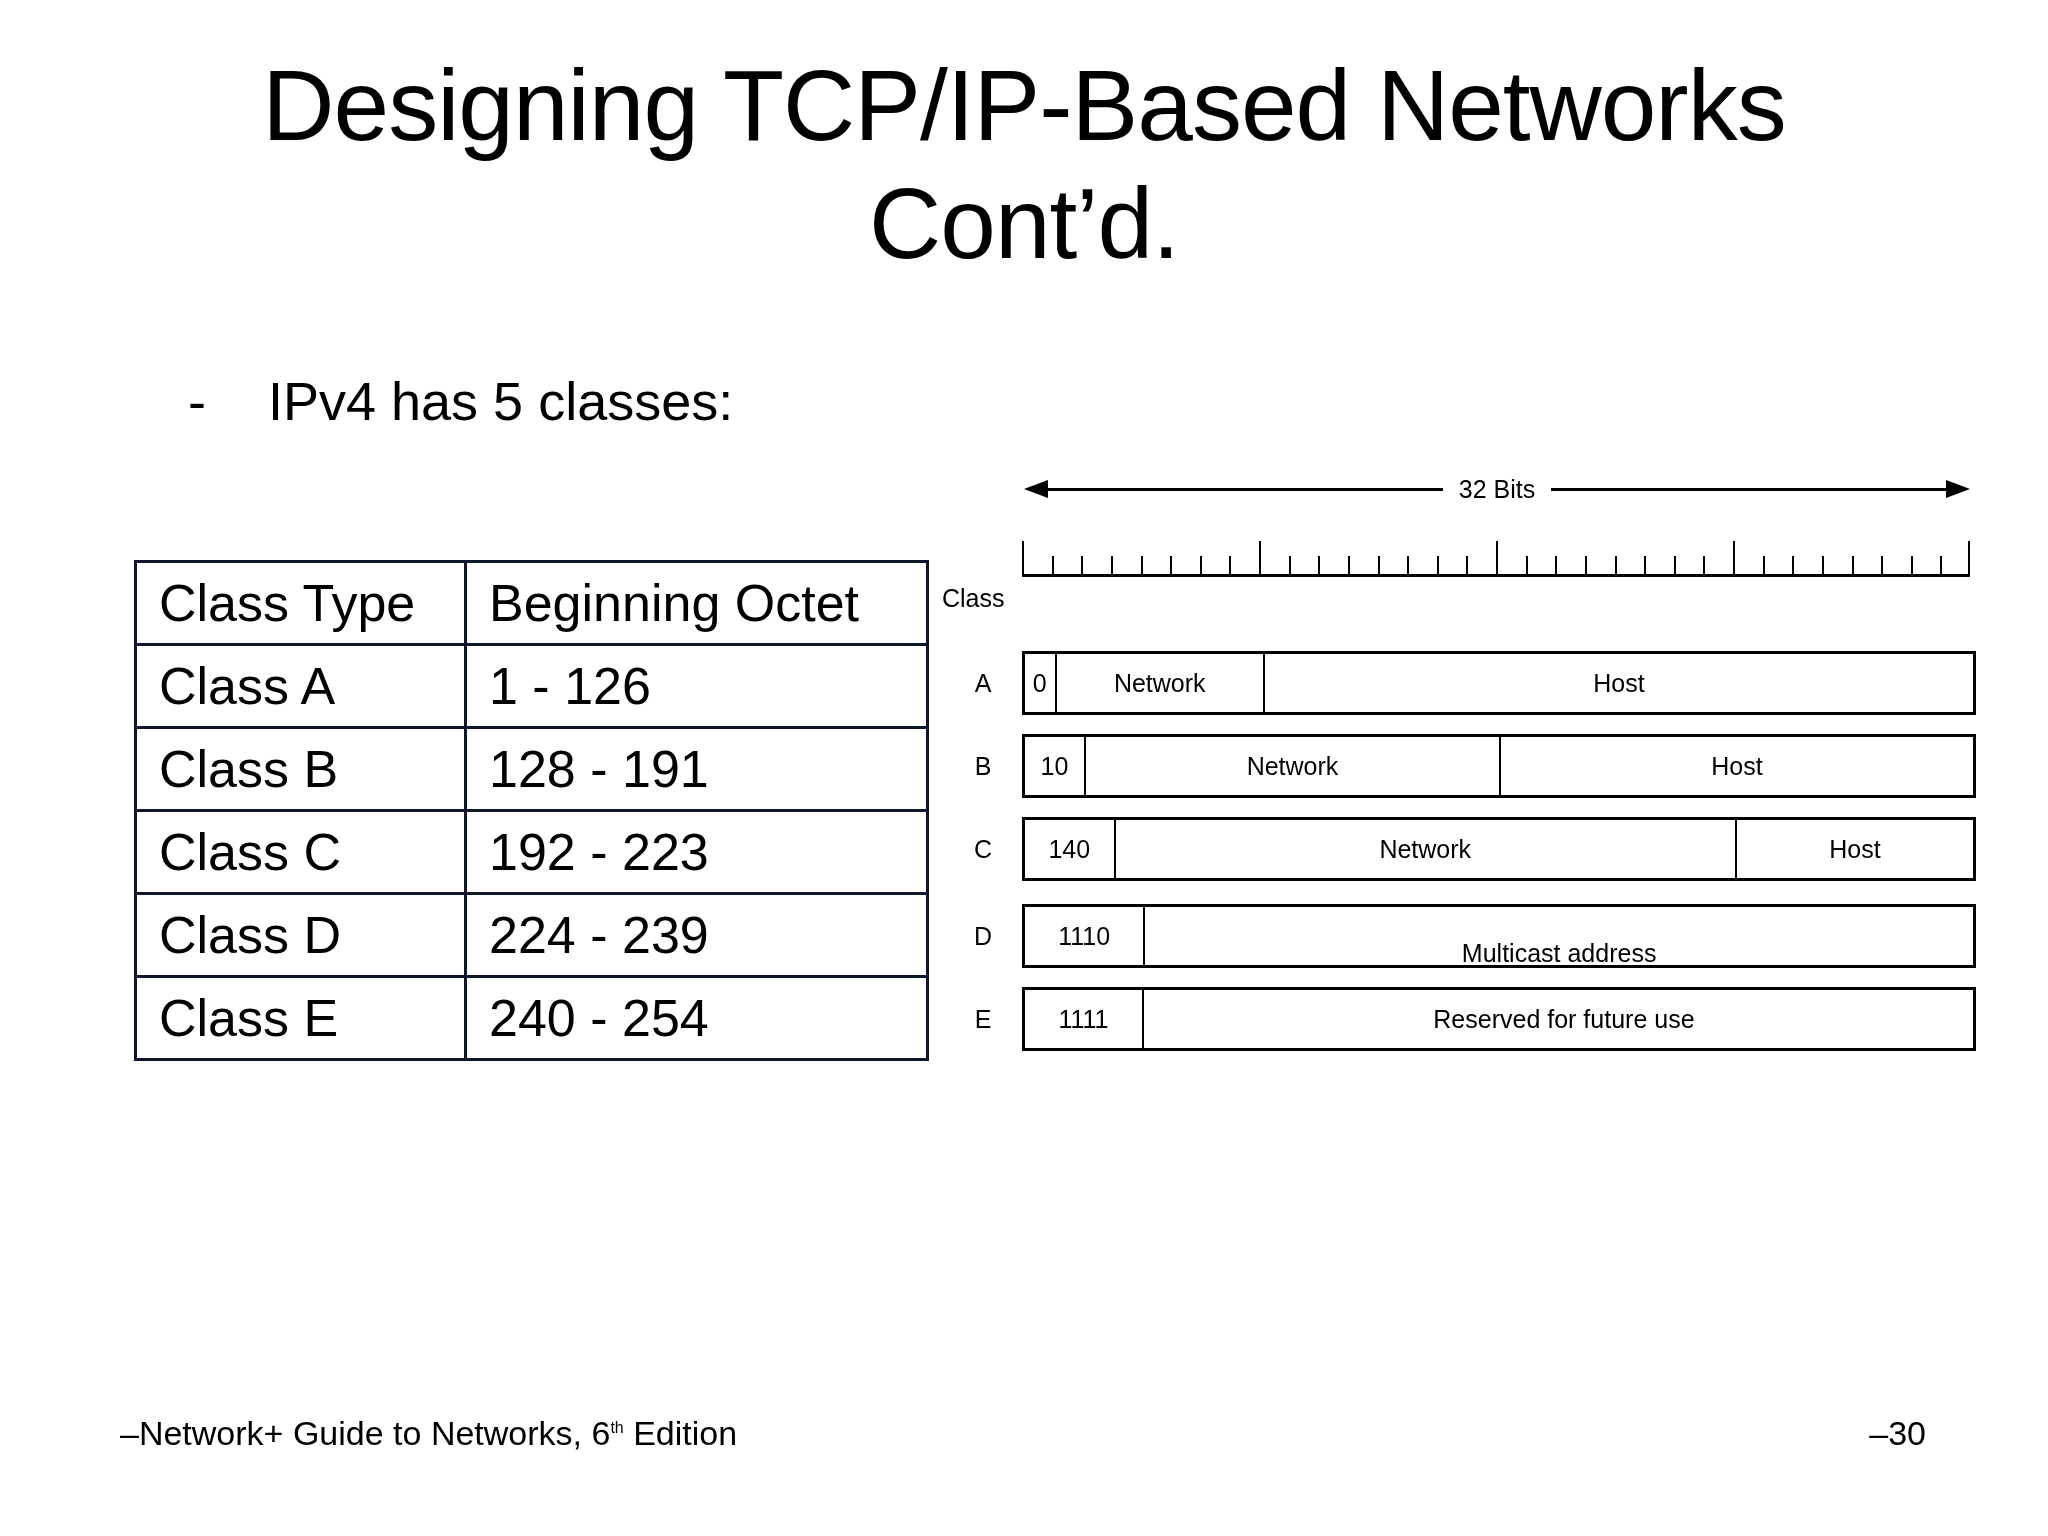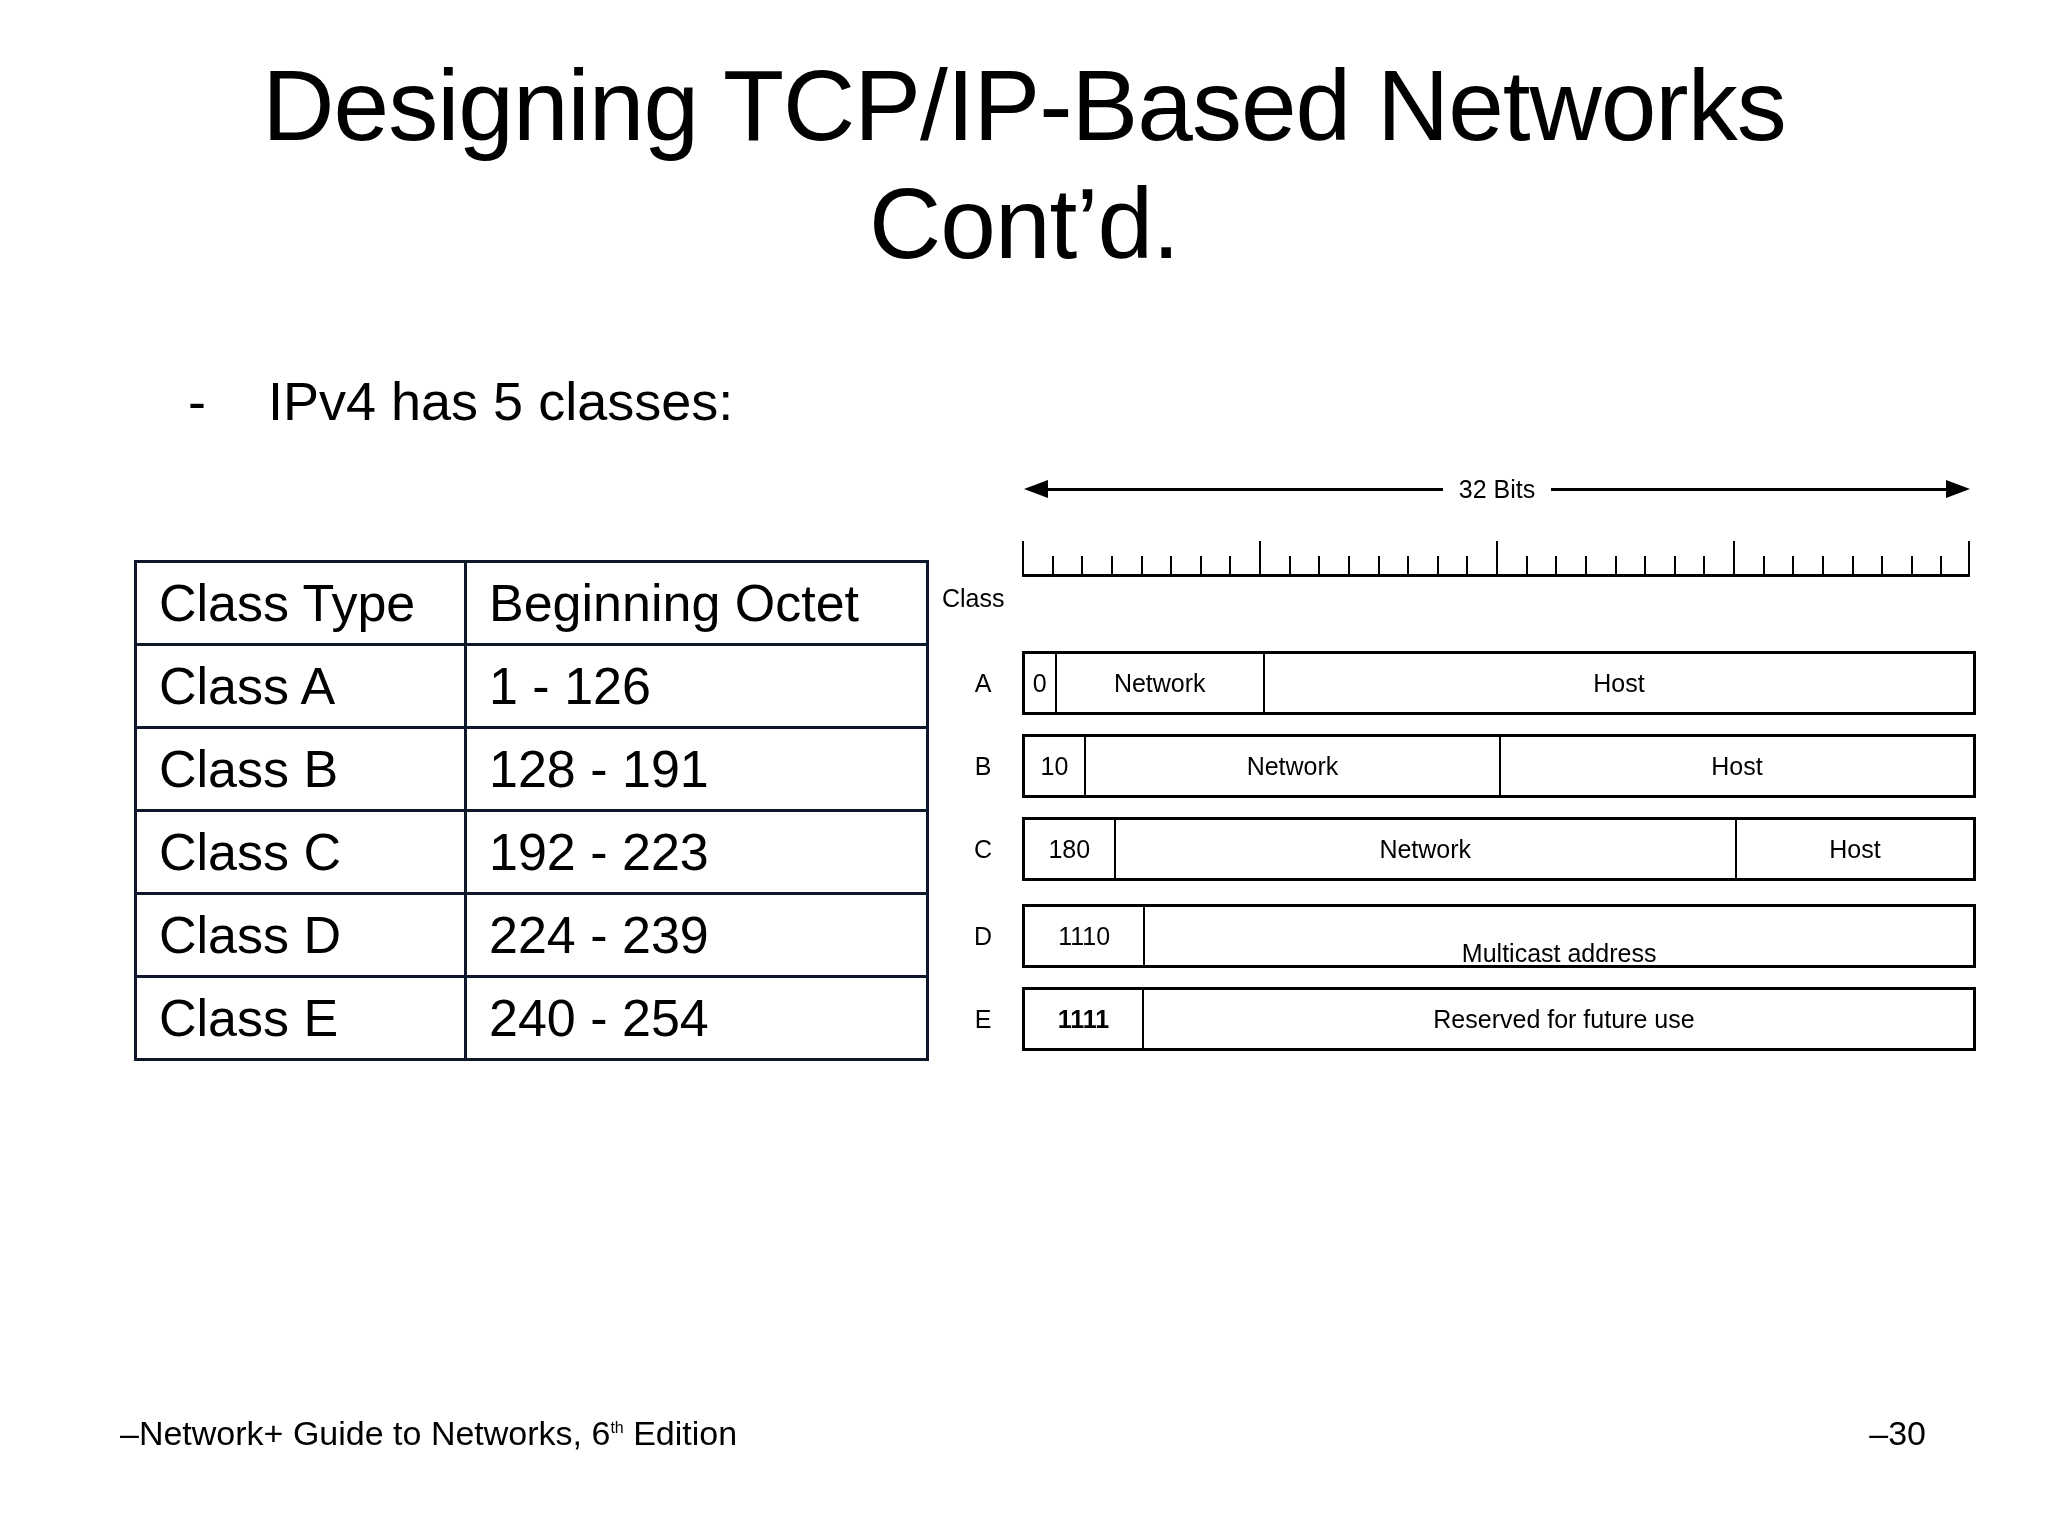--- a/index.html
+++ b/index.html
@@ -277,36 +277,36 @@
         <div class="row-letter">B</div>
         <div class="row-box">
           <div class="cell" style="flex: 2 0 0px;">10</div>
           <div class="cell" style="flex: 14 0 0px;">Network</div>
           <div class="cell" style="flex: 16 0 0px;">Host</div>
         </div>
       </div>
       <div class="diag-row" style="top: 817px;">
         <div class="row-letter">C</div>
         <div class="row-box">
-          <div class="cell" style="flex: 3 0 0px;">180</div>
+          <div class="cell" style="flex: 3 0 0px;">140</div>
           <div class="cell" style="flex: 21 0 0px;">Network</div>
           <div class="cell" style="flex: 8 0 0px;">Host</div>
         </div>
       </div>
       <div class="diag-row" style="top: 904px;">
         <div class="row-letter">D</div>
         <div class="row-box">
           <div class="cell" style="flex: 4 0 0px;">1110</div>
           <div class="cell" style="flex: 28 0 0px; margin-top: 34px;">Multicast address</div>
         </div>
       </div>
       <div class="diag-row" style="top: 987px;">
         <div class="row-letter">E</div>
         <div class="row-box">
-          <div class="cell" style="flex: 4 0 0px; font-weight: bold;">1111</div>
+          <div class="cell" style="flex: 4 0 0px;">1111</div>
           <div class="cell" style="flex: 28 0 0px; margin-left: 11px;">Reserved for future use</div>
         </div>
       </div>
     </div>
 
   <div class="footer-left">
     <span>–Network+ Guide to Networks, 6</span><sup>th</sup><span> Edition</span>
   </div>
   <div class="footer-right">–30</div>
 

